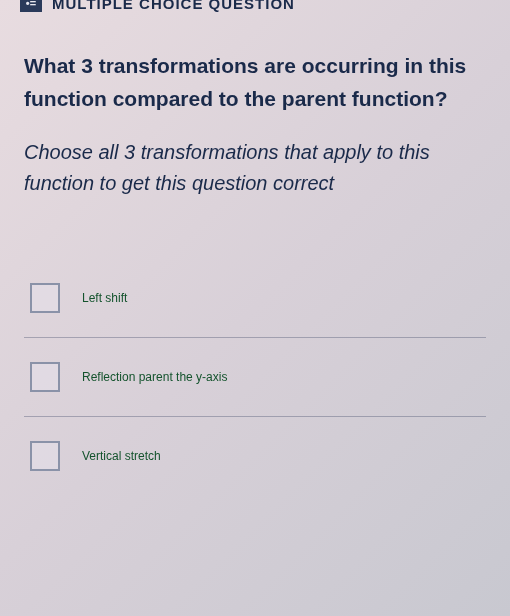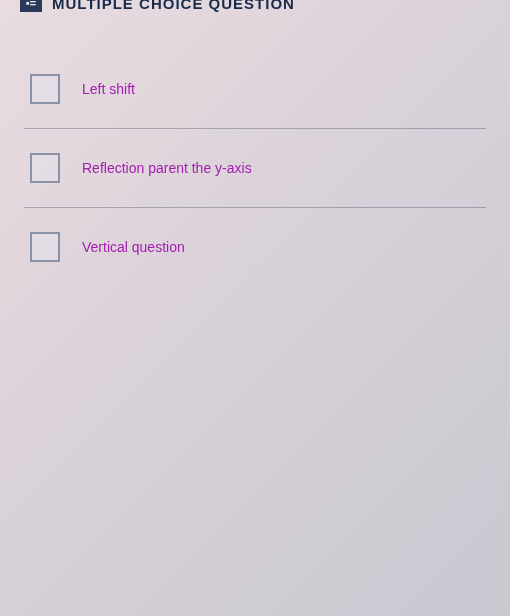--- a/index.html
+++ b/index.html
@@ -70,41 +70,43 @@
   .option:last-child { border-bottom: none; padding-bottom: 8px; }
   .checkbox {
     width: 30px;
     height: 30px;
     border: 2px solid #8a92a8;
     background: rgba(230,225,235,0.5);
     flex-shrink: 0;
     cursor: pointer;
   }
   .option-label {
-    font-size: 14px;
-    color: #a21caf;
+    font-size: 12px;
+    color: #14532d;
   }
 </style>
 </head>
 <body>
 
 <div class="header-row">
   <div class="badge">•=</div>
   <div class="qtype">MULTIPLE CHOICE QUESTION</div>
 </div>
 
 <div class="content">
+  <div class="question">What 3 transformations are occurring in this function compared to the parent function?</div>
+  <div class="instruction">Choose all 3 transformations that apply to this function to get this question correct</div>
 
   <div class="options">
     <div class="option">
       <div class="checkbox"></div>
       <div class="option-label">Left shift</div>
     </div>
     <div class="option">
       <div class="checkbox"></div>
       <div class="option-label">Reflection parent the y-axis</div>
     </div>
     <div class="option">
       <div class="checkbox"></div>
-      <div class="option-label">Vertical question</div>
+      <div class="option-label">Vertical stretch</div>
     </div>
   </div>
 </div>
 
 </body></html>

